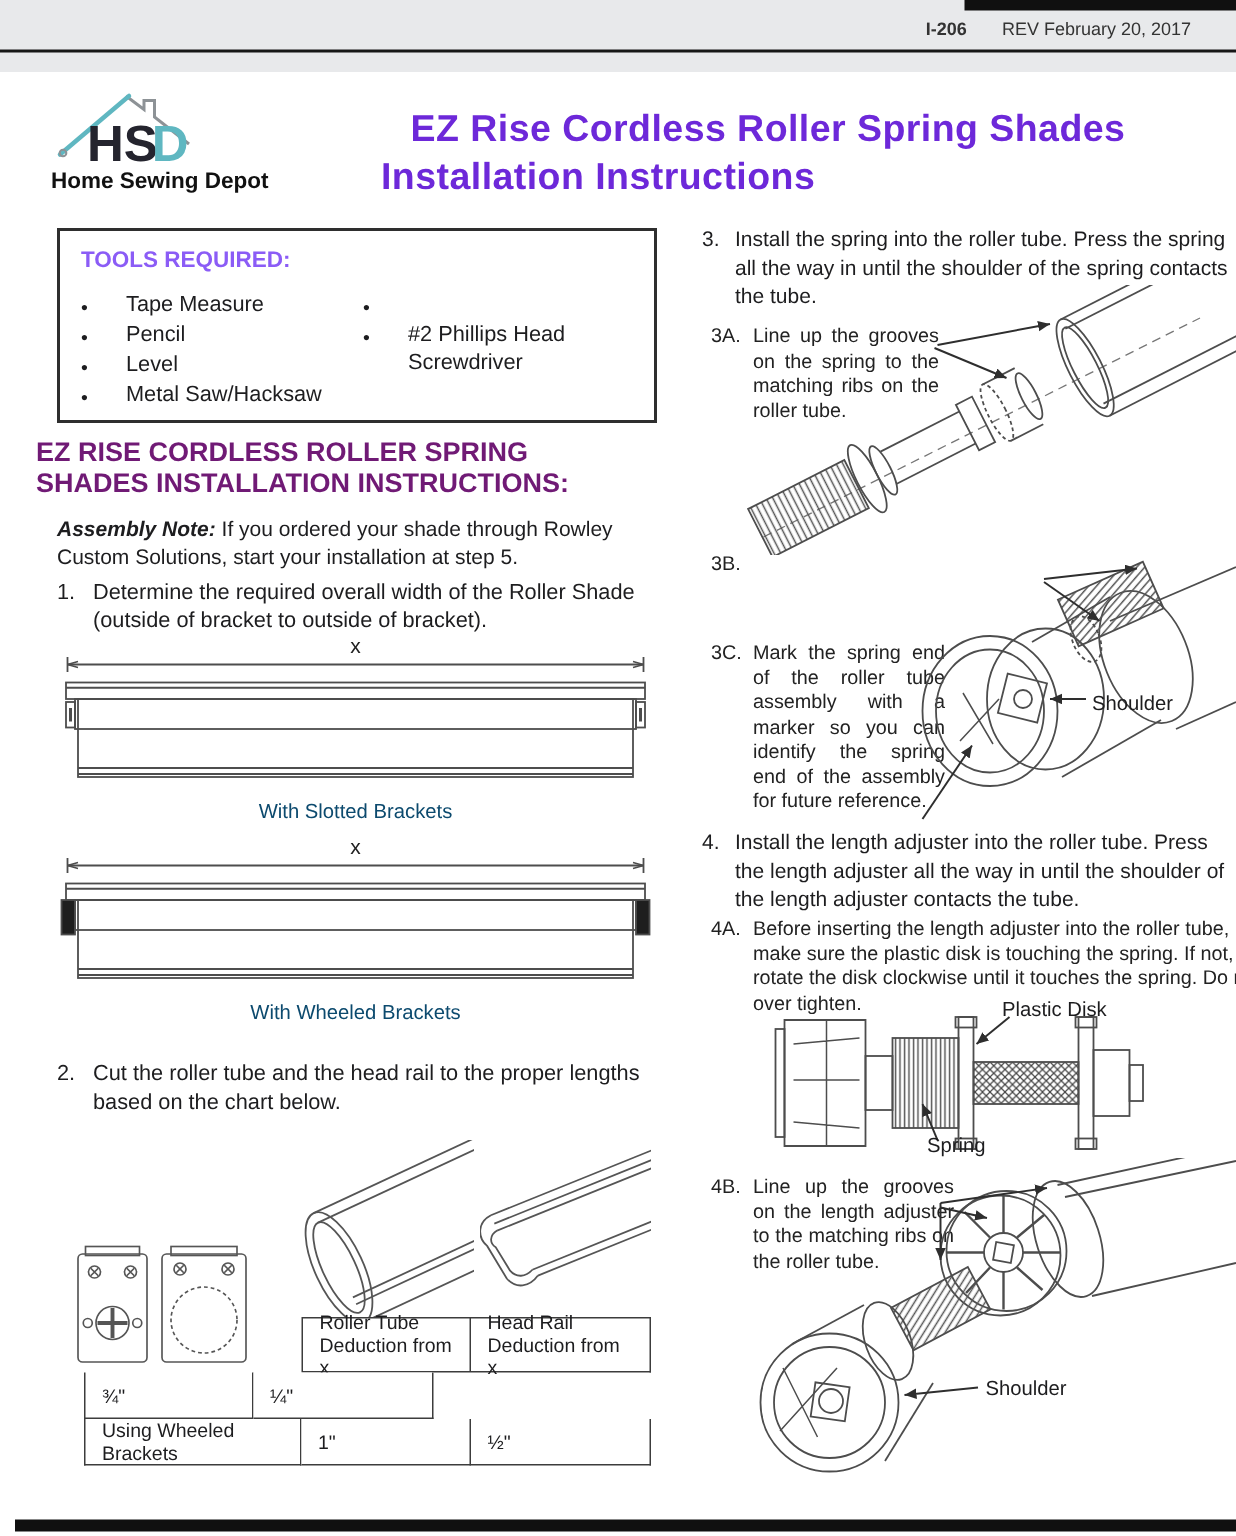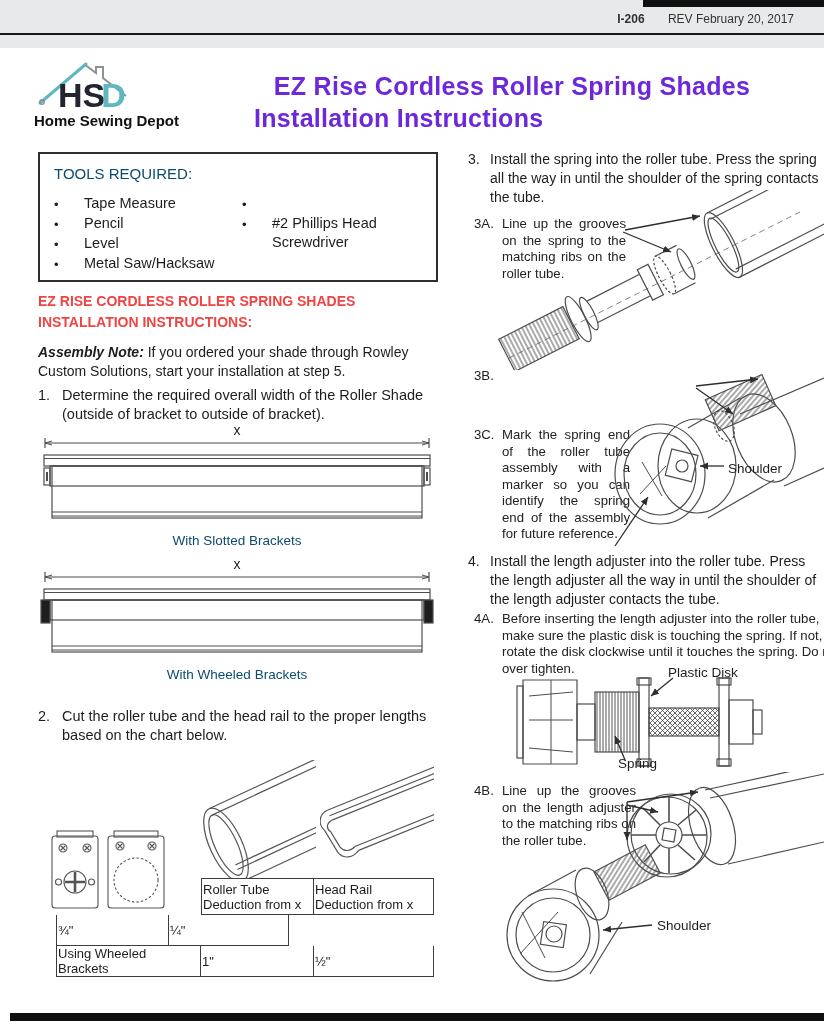--- a/index.html
+++ b/index.html
@@ -11,21 +11,21 @@
   .step .n{flex:0 0 24px}
   .rstep{display:flex;font-size:14px;line-height:19px;color:#1d1d1f}
   .rstep .n{flex:0 0 22px}
   .substep{display:flex;font-size:13.2px;line-height:16.5px;color:#222}
   .substep .n{flex:0 0 28px}
   .substep .t{text-align:justify}
   .blt{flex:0 0 30px;font-size:13px;padding-top:1px}
   .tool-item{display:flex;font-size:14.5px;line-height:19px;margin-bottom:0}
   .caption{text-align:center;font-size:13.5px;color:#0c4a6e;margin-top:5px}
   .trow{display:flex}
-  .tc{border:1.5px solid #3c3c3c;padding:3px 1px;display:flex;align-items:center;font-size:13px;line-height:15px;background:#fff}
+  .tc{border:1.5px solid #3c3c3c;padding:3px 11px;display:flex;align-items:center;font-size:13px;line-height:15px;background:#fff}
   .trow + .trow .tc{border-top:none}
   .tc + .tc{border-left:none}
   .tc.nob{border:none;background:transparent}
   .tc.nob + .tc{border-left:1.5px solid #3c3c3c}
   .c1{width:145px}.c2{width:113px}.c3{width:120px}
   .dlabel{position:absolute;font-size:13.5px;color:#1d1d1f;white-space:nowrap}
 </style>
 </head>
 <body>
 
@@ -48,21 +48,21 @@
   </svg>
   <div style="font-size:15px;font-weight:bold;color:#111;margin-top:2px;margin-left:6px">Home Sewing Depot</div>
 </div>
 
 <div class="abs" style="left:238px;top:70px;width:548px;font-weight:bold;font-size:25px;line-height:32px;color:#6d28d9;letter-spacing:.3px">
   <div style="text-align:center">EZ Rise Cordless Roller Spring Shades</div>
   <div style="padding-left:16px">Installation Instructions</div>
 </div>
 
 <div class="abs" style="left:38px;top:152px;width:400px;height:130px;border:2px solid #2e2e2e;padding:11px 14px;background:#fff">
-  <div style="font-weight:normal;font-size:15px;color:#0c4a6e">TOOLS REQUIRED:</div>
+  <div style="font-weight:bold;font-size:15px;color:#8b5cf6">TOOLS REQUIRED:</div>
   <div style="display:flex;margin-top:12px">
     <div style="width:192px">
       <div class="tool-item">
           <span class="blt">•</span>
           <span>Tape Measure</span>
         </div>
       <div class="tool-item">
           <span class="blt">•</span>
           <span>Pencil</span>
         </div>
@@ -80,21 +80,21 @@
           <span class="blt">•</span>
         </div>
       <div class="tool-item">
           <span class="blt">•</span>
           <span style="width:150px">#2 Phillips Head Screwdriver</span>
         </div>
     </div>
   </div>
 </div>
 
-<div class="abs" style="left:38px;top:291px;width:400px;font-weight:bold;font-size:14px;line-height:21px;color:#ef4444">EZ RISE CORDLESS ROLLER SPRING SHADES INSTALLATION INSTRUCTIONS:</div>
+<div class="abs" style="left:24px;top:291px;width:400px;font-weight:bold;font-size:18px;line-height:21px;color:#701a75">EZ RISE CORDLESS ROLLER SPRING SHADES INSTALLATION INSTRUCTIONS:</div>
 <div class="abs" style="left:38px;top:343px;width:412px;font-size:14px;line-height:18.5px">
   <span style="font-weight:bold;font-style:italic">Assembly Note:</span>
   <span>If you ordered your shade through Rowley Custom Solutions, start your installation at step 5.</span>
 </div>
 
 <div class="abs step" style="left:38px;top:386px;width:414px">
   <span class="n">1.</span>
   <span>Determine the required overall width of the Roller Shade (outside of bracket to outside of bracket).</span>
 </div>
 

